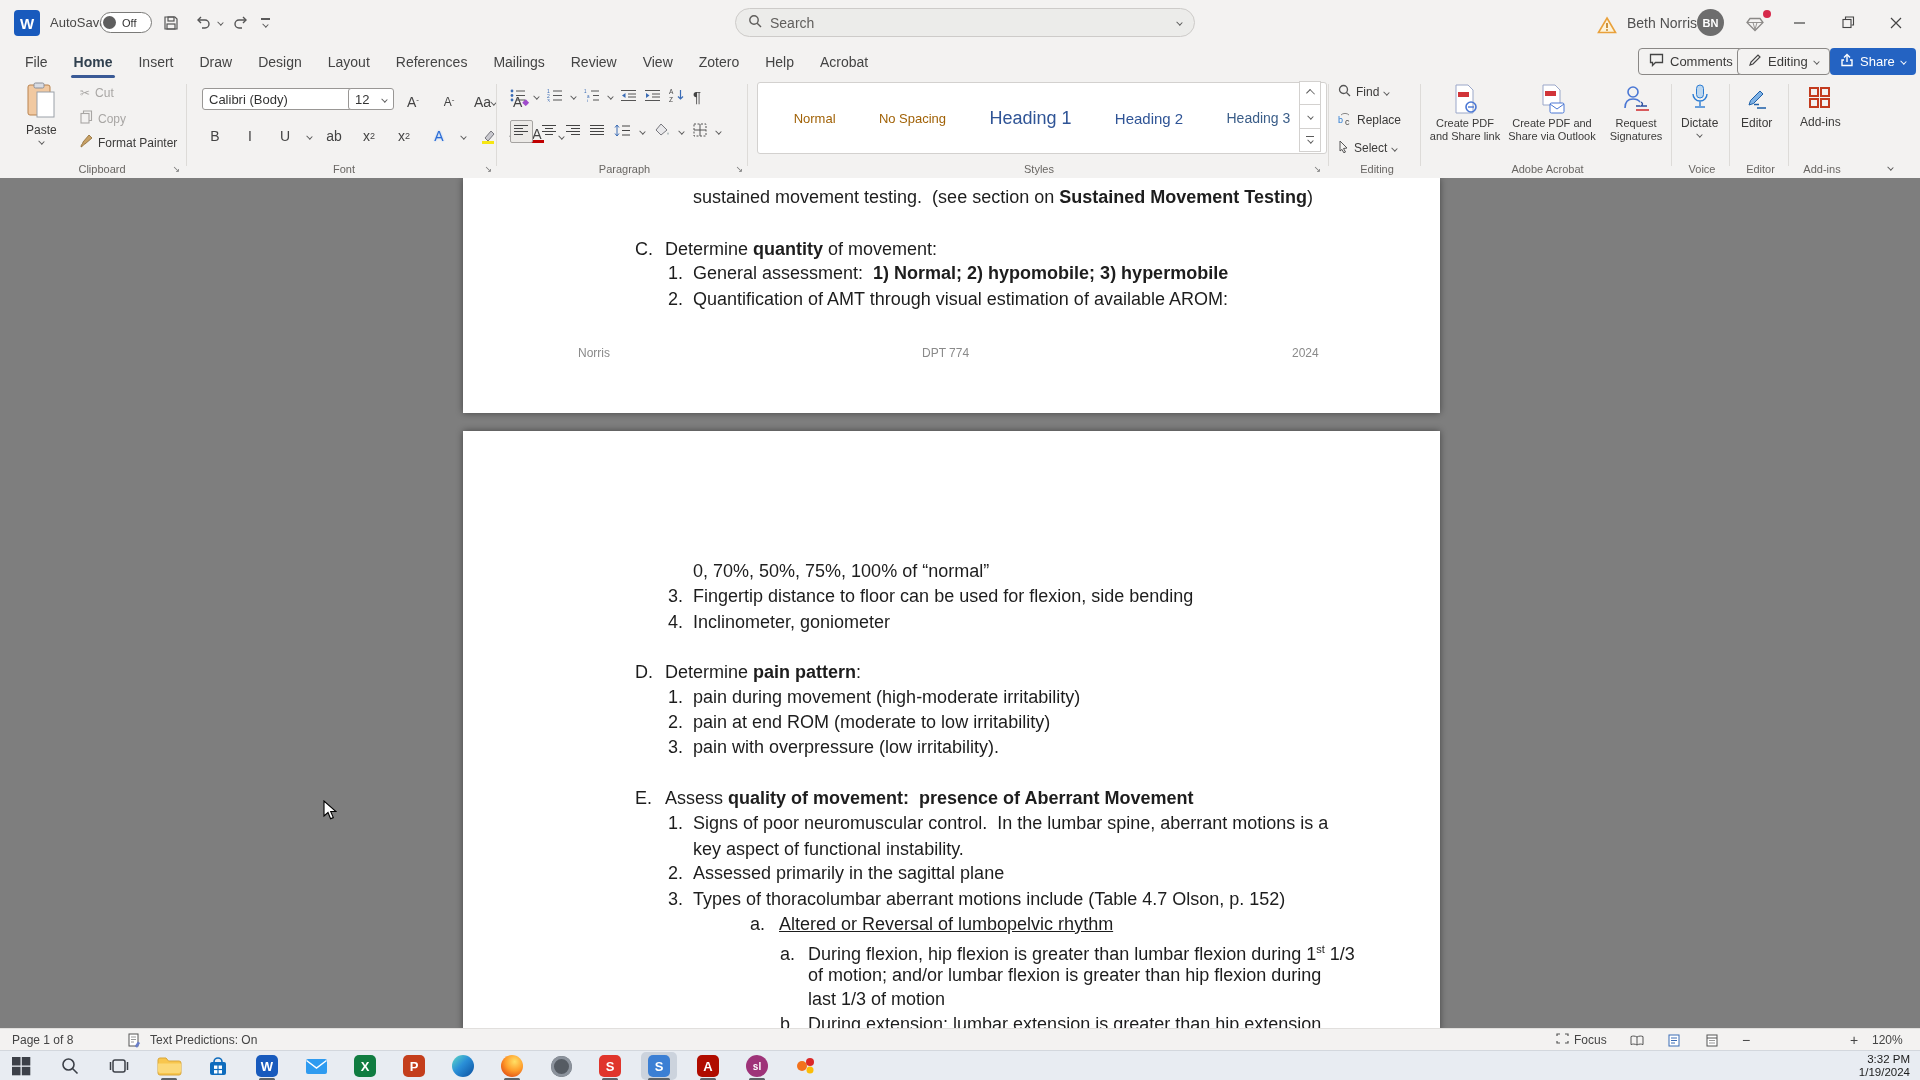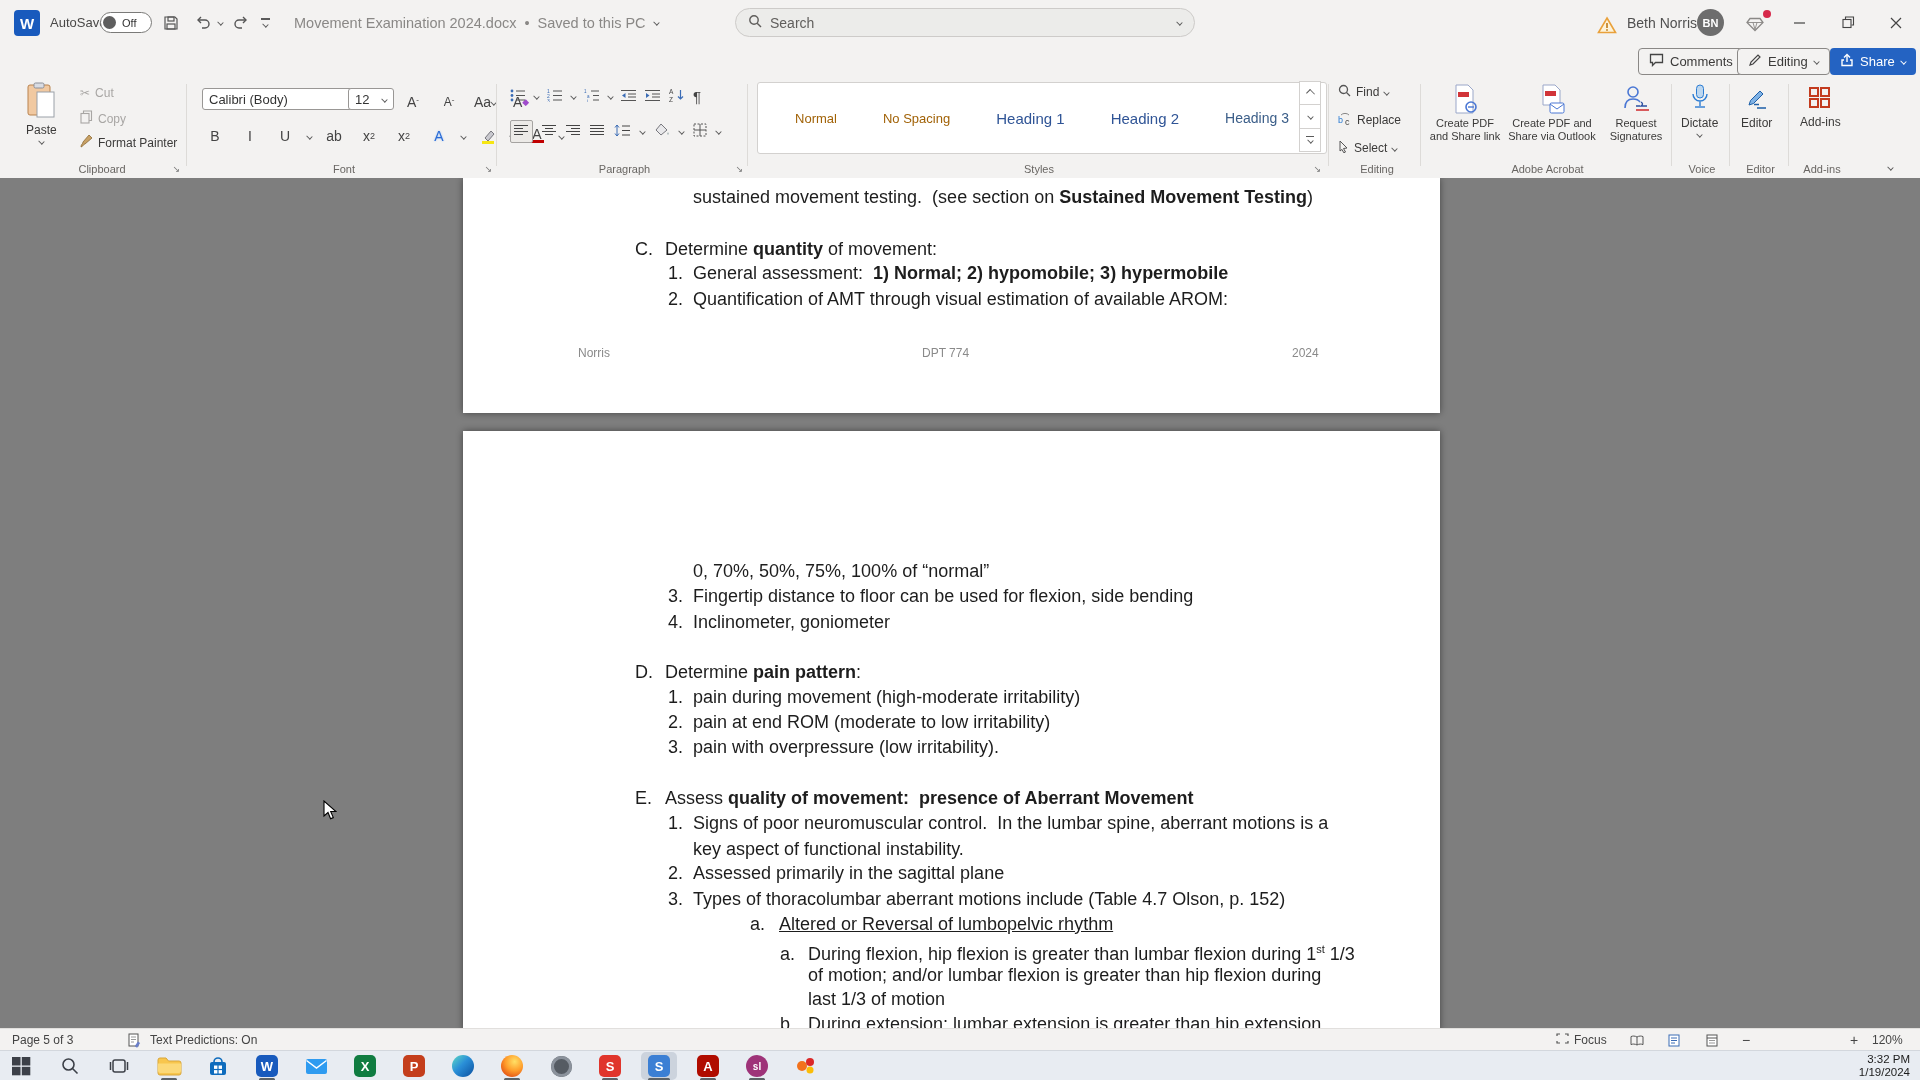--- a/index.html
+++ b/index.html
@@ -51,21 +51,21 @@
   .dis{color:#a8a6a4;}
   .combo{position:absolute;background:#fff;border:1px solid #999795;border-radius:3px;height:22px;
          display:flex;align-items:center;font-size:13px;color:#333;padding:0 6px;justify-content:space-between;box-sizing:border-box;}
   .fbtn{height:24px;min-width:22px;display:flex;align-items:flex-end;justify-content:center;padding:2px 2px;
         font-size:14px;color:#444;align-items:center;}
   .sel{border:1px solid #a5a3a1;background:#eceae7;border-radius:2px;}
   sub,sup{font-size:9px;}
   .stylebox{position:absolute;left:757px;top:4px;width:540px;height:70px;background:#fff;
             border:1px solid #d3d1cf;border-radius:3px;display:flex;align-items:center;justify-content:space-around;padding:0 14px;}
   .st-normal,.st-nospacing{font-size:13px;color:#a16207;}
-  .st-h1{font-size:15px;color:var(--heading_blue,#2f5496);}
+  .st-h1{font-size:18px;color:var(--heading_blue,#2f5496);}
   .st-h2{font-size:15px;color:var(--heading_blue,#2f5496);}
   .st-h3{font-size:14px;color:#3a5d88;}
   .st-arrows{position:absolute;left:1299px;top:4px;width:22px;height:70px;display:flex;flex-direction:column;}
   .st-arrow{flex:1;border:1px solid #d3d1cf;background:#fff;display:flex;align-items:center;justify-content:center;margin-top:-1px;}
   .cvu{display:inline-block;width:6px;height:6px;border-left:1.4px solid #5a5a5a;border-top:1.4px solid #5a5a5a;transform:rotate(45deg) scaleY(.8);}
   .ac-btn{display:flex;flex-direction:column;align-items:center;font-size:11px;line-height:13px;color:#3b3a39;text-align:center;}
   
   #docarea{position:absolute;left:0;top:178px;width:1920px;height:850px;background:var(--canvas,#7e7e7e);overflow:hidden;}
   .page{position:absolute;left:463px;width:977px;background:#fff;box-shadow:0 0 7px rgba(0,0,0,.45);}
   .dl{position:absolute;white-space:pre;font-size:18px;line-height:23px;color:#1d1d1d;}
@@ -117,26 +117,20 @@
   <div class="tb-ic" style="left:228px;transform:scaleX(-1)">
     <svg width="16" height="14" viewBox="0 0 16 14" fill="none" stroke="#555" stroke-width="1.4">
         <path d="M3 4 h7 a4 4 0 0 1 0 8 h-3"></path>
         <path d="M6 1 L3 4 L6 7"></path>
       </svg>
   </div>
   <div class="tb-ic" style="left:252px;flex-direction:column;gap:2px">
     <div style="width:9px;height:1.4px;background:#5a5a5a"></div>
       <span class="cvd sm"></span>
   </div>
-  <div class="doc-title">
-    <span>Movement Examination 2024.docx</span>
-    <span>•</span>
-    <span>Saved to this PC</span>
-    <span class="cvd sm"></span>
-  </div>
   <div id="searchbox">
     <span>
       <svg width="14" height="14" viewBox="0 0 14 14">
           <circle cx="6" cy="6" r="4.2" fill="none" stroke="#5f5d5b" stroke-width="1.4"></circle>
           <line x1="9.2" y1="9.2" x2="13" y2="13" stroke="#5f5d5b" stroke-width="1.4"></line>
         </svg>
     </span>
     <span class="ph">Search</span>
     <span class="cvd sm"></span>
   </div>
@@ -168,20 +162,35 @@
       </svg>
   </div>
   <div class="winbtn" style="left:1877px">
     <svg width="12" height="12">
         <path d="M1 1 L11 11 M11 1 L1 11" stroke="#444" stroke-width="1.2"></path>
       </svg>
   </div>
 </div>
 
 <div id="tabrow">
+  <div id="tab-strip">
+      <div class="tab">File</div>
+      <div class="tab active">Home</div>
+      <div class="tab">Insert</div>
+      <div class="tab">Draw</div>
+      <div class="tab">Design</div>
+      <div class="tab">Layout</div>
+      <div class="tab">References</div>
+      <div class="tab">Mailings</div>
+      <div class="tab">Review</div>
+      <div class="tab">View</div>
+      <div class="tab">Zotero</div>
+      <div class="tab">Help</div>
+      <div class="tab">Acrobat</div>
+    </div>
   <div class="pillbtn" style="left:1638px">
     <span><svg width="15" height="14">
           <path d="M1.5 1.5 h12 v8 h-7 l-3 3 v-3 h-2 z" fill="none" stroke="#444" stroke-width="1.3"></path>
         </svg></span>
     <span>Comments</span>
   </div>
   <div class="pillbtn" style="left:1737px">
     <span><svg width="14" height="14">
           <path d="M2 12 l1 -3 7 -7 2 2 -7 7 z" fill="none" stroke="#444" stroke-width="1.2"></path>
         </svg></span>
@@ -568,21 +577,21 @@
   <span class="pfoot" style="left:922px;top:168px">DPT 774</span>
   <span class="pfoot" style="left:1292px;top:168px">2024</span>
   <div id="cursor" style="left:323px;top:622px">
     <svg width="14" height="21">
         <path d="M1 1 L1 16 L5 12.5 L7.6 18.8 L10.3 17.6 L7.7 11.5 L13 11.5 Z" fill="#fff" stroke="#000" stroke-width="1.1"></path>
       </svg>
   </div>
 </div>
 
 <div id="statusbar">
-  <div class="sb" style="left:12px">Page 5 of 3</div>
+  <div class="sb" style="left:12px">Page 1 of 8</div>
   <div class="sb" style="left:128px">
     <svg width="13" height="15">
         <rect x="1" y="1" width="9" height="12" fill="#fff" stroke="#555"></rect>
         <path d="M3 4 h5 M3 6.5 h5 M3 9 h3" stroke="#999"></path>
         <path d="M6.8 13.2 l3 -4.6 2.3 1.5 -3 4.6 z" fill="#6a7fc9"></path>
       </svg>
   </div>
   <div class="sb" style="left:150px">Text Predictions: On</div>
   <div class="sb" style="left:1556px">
     <span><svg width="13" height="11" fill="none" stroke="#555" stroke-width="1.2">

